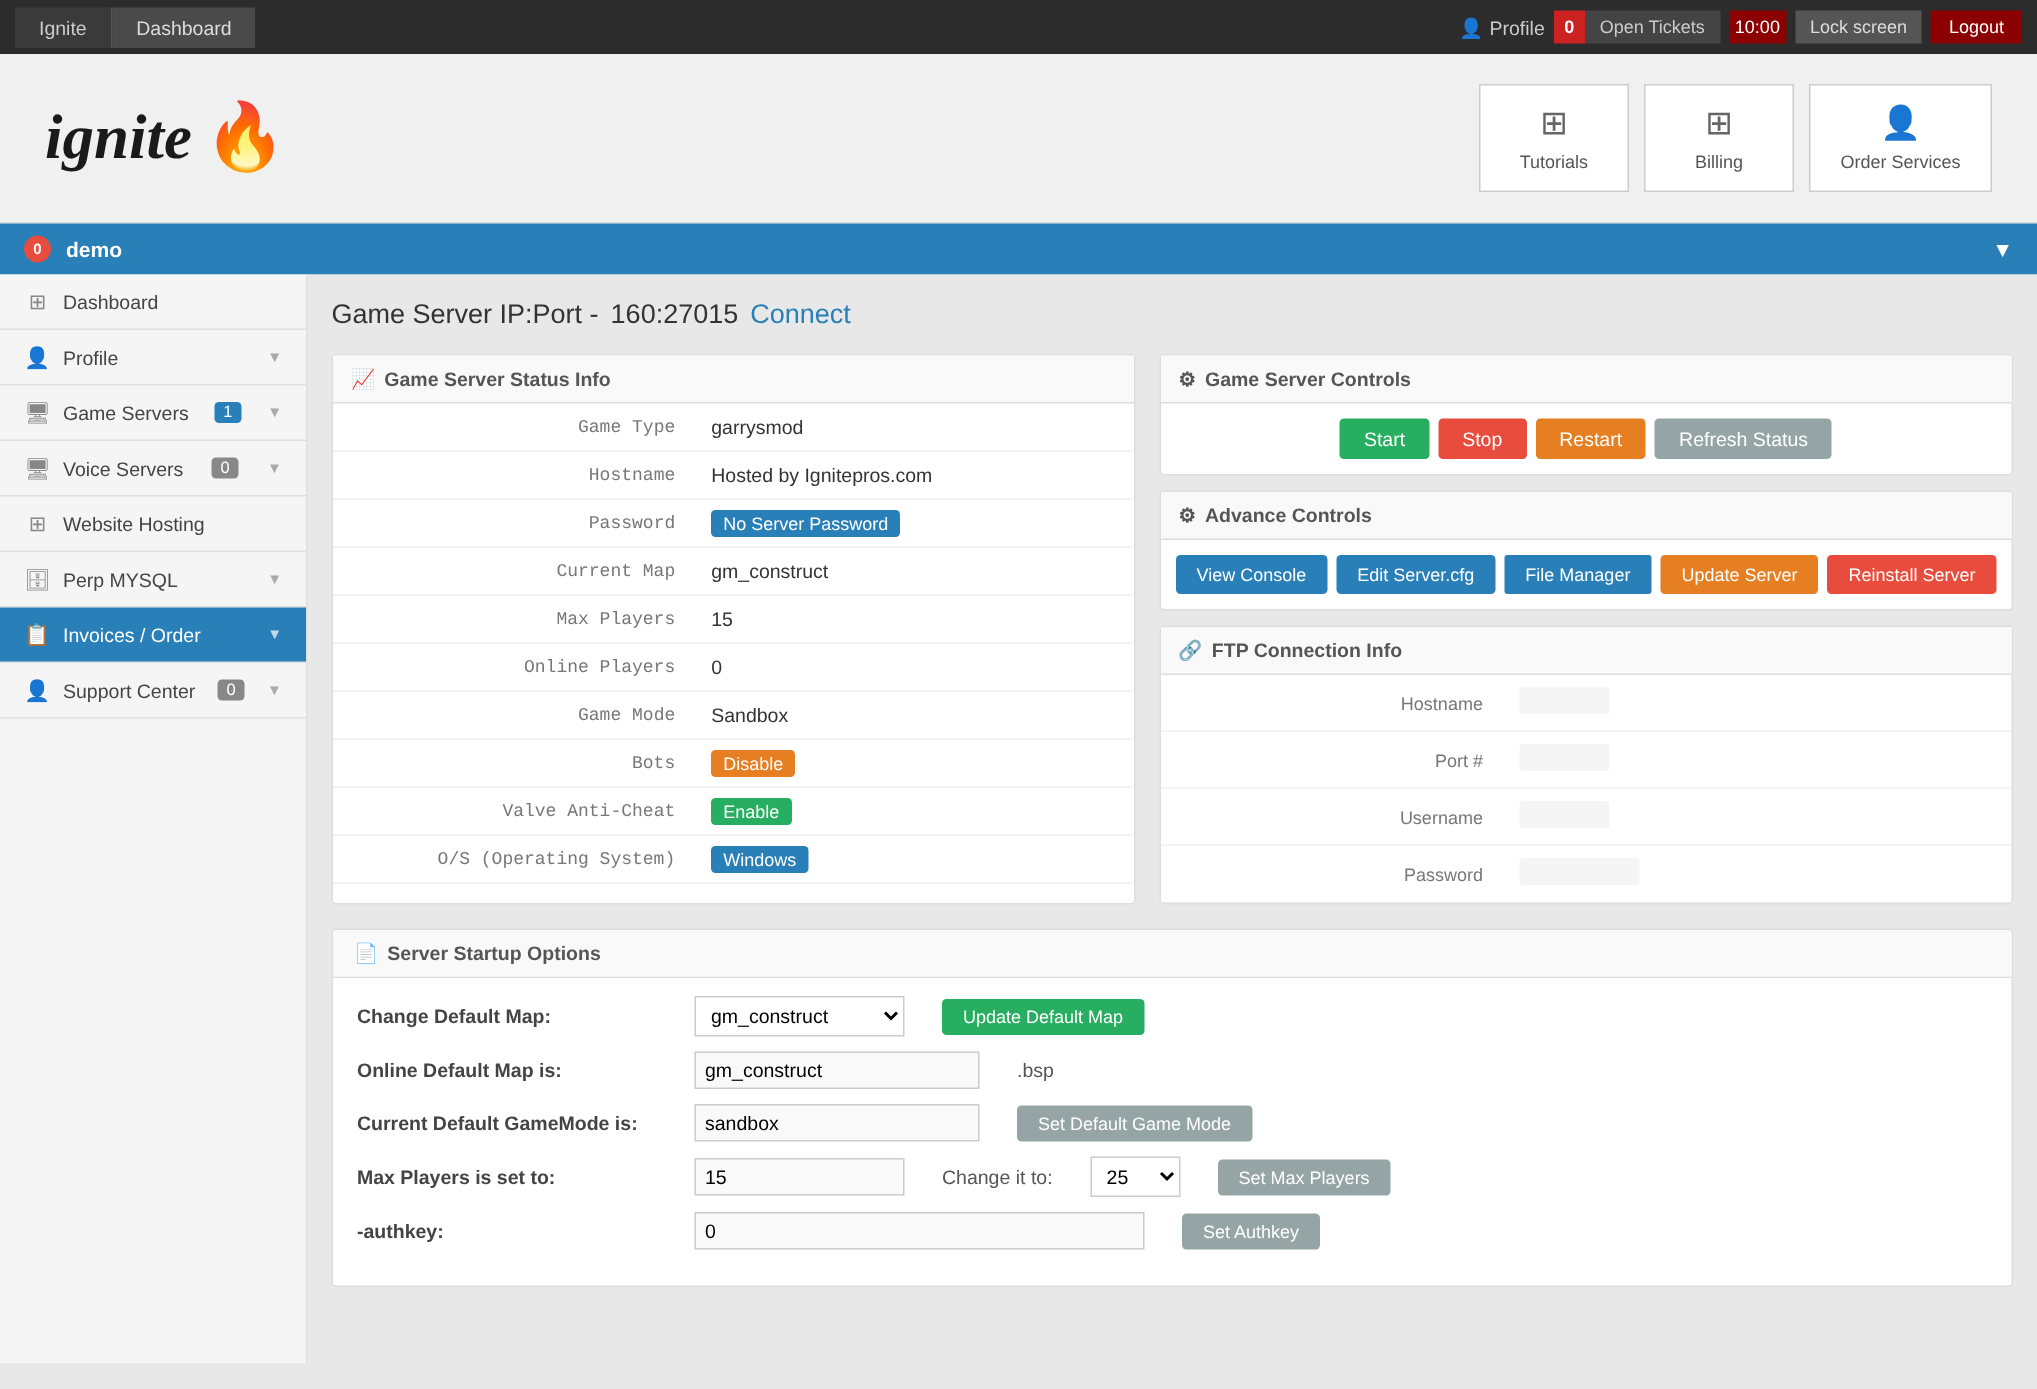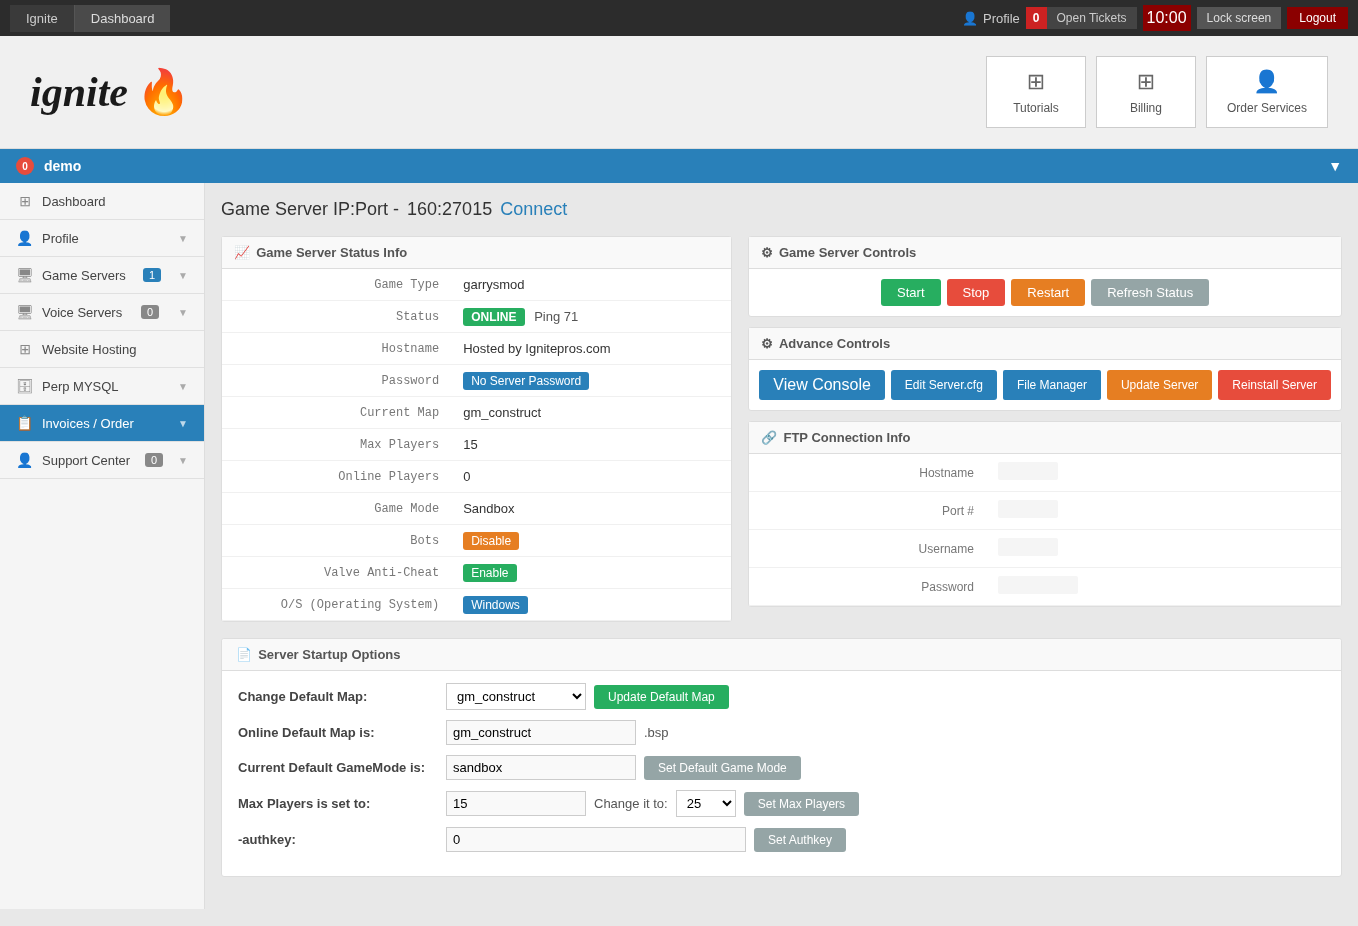--- a/index.html
+++ b/index.html
@@ -52,21 +52,21 @@
     .ticket-label {
       background: #444;
       color: #ccc;
       padding: 4px 10px;
       font-size: 12px;
     }
     .top-nav-timer {
       background: #8b0000;
       color: white;
       padding: 4px 4px;
-      font-size: 16px;
+      font-size: 12px;
     }
     .top-nav-lockscreen {
       background: #555;
       color: #ddd;
       padding: 4px 10px;
       font-size: 12px;
       cursor: pointer;
     }
     .top-nav-logout {
       background: #8b0000;
@@ -241,35 +241,35 @@
     .badge-windows { background: #2980b9; color: white; padding: 2px 8px; border-radius: 3px; font-size: 12px; }
 
     
     .ctrl-btns { display: flex; gap: 6px; justify-content: center; padding: 10px; }
     .btn-start { background: #27ae60; color: white; border: none; padding: 6px 16px; border-radius: 3px; cursor: pointer; font-size: 13px; }
     .btn-stop { background: #e74c3c; color: white; border: none; padding: 6px 16px; border-radius: 3px; cursor: pointer; font-size: 13px; }
     .btn-restart { background: #e67e22; color: white; border: none; padding: 6px 16px; border-radius: 3px; cursor: pointer; font-size: 13px; }
     .btn-refresh { background: #95a5a6; color: white; border: none; padding: 6px 16px; border-radius: 3px; cursor: pointer; font-size: 13px; }
 
     .adv-btns { display: flex; gap: 6px; padding: 10px; flex-wrap: wrap; }
-    .btn-console { background: #2980b9; color: white; border: none; padding: 6px 14px; border-radius: 3px; cursor: pointer; font-size: 16px; }
+    .btn-console { background: #2980b9; color: white; border: none; padding: 6px 14px; border-radius: 3px; cursor: pointer; font-size: 12px; }
     .btn-editcfg { background: #2980b9; color: white; border: none; padding: 6px 14px; border-radius: 3px; cursor: pointer; font-size: 12px; }
     .btn-filemgr { background: #2980b9; color: white; border: none; padding: 6px 14px; border-radius: 2px; cursor: pointer; font-size: 12px; }
     .btn-update { background: #e67e22; color: white; border: none; padding: 6px 14px; border-radius: 3px; cursor: pointer; font-size: 12px; }
     .btn-reinstall { background: #e74c3c; color: white; border: none; padding: 6px 14px; border-radius: 3px; cursor: pointer; font-size: 12px; }
 
     
     .ftp-table { width: 100%; border-collapse: collapse; }
     .ftp-table tr td { padding: 8px 12px; border-bottom: 1px solid #f0f0f0; }
     .ftp-table tr td:first-child { color: #777; text-align: right; width: 40%; font-size: 12px; }
     .ftp-val { background: #f5f5f5; padding: 2px 8px; border-radius: 2px; display: inline-block; min-width: 60px; height: 18px; }
 
     
     .startup-panel { background: white; border: 1px solid #ddd; border-radius: 3px; padding: 14px 16px; }
-    .startup-row { display: flex; align-items: center; margin-bottom: 10px; font-size: 13px; color: #444; gap: 8px; }
+    .startup-row { display: flex; align-items: center; margin-bottom: 10px; font-size: 13px; color: #444; gap: 25px; }
     .startup-label { font-weight: bold; min-width: 200px; }
     .startup-select {
       border: 1px solid #ccc;
       padding: 4px 6px;
       font-size: 13px;
       min-width: 140px;
       background: white;
     }
     .startup-input {
       border: 1px solid #ccc;
@@ -396,27 +396,20 @@
       <div class="panel status-panel">
         <div class="panel-header">
           <span>📈</span>
           <span>Game Server Status Info</span>
         </div>
         <table class="info-table">
           <tbody>
               <tr>
             <td>Game Type</td>
             <td>garrysmod</td>
-          </tr>
-          <tr>
-            <td>Status</td>
-            <td>
-              <span class="badge-online">ONLINE</span>
-              <span style="margin-left:6px;color:#555;">Ping 71</span>
-            </td>
           </tr>
           <tr>
             <td>Hostname</td>
             <td>Hosted by Ignitepros.com</td>
           </tr>
           <tr>
             <td>Password</td>
             <td>
               <span class="badge-no-password">No Server Password</span>
             </td>

